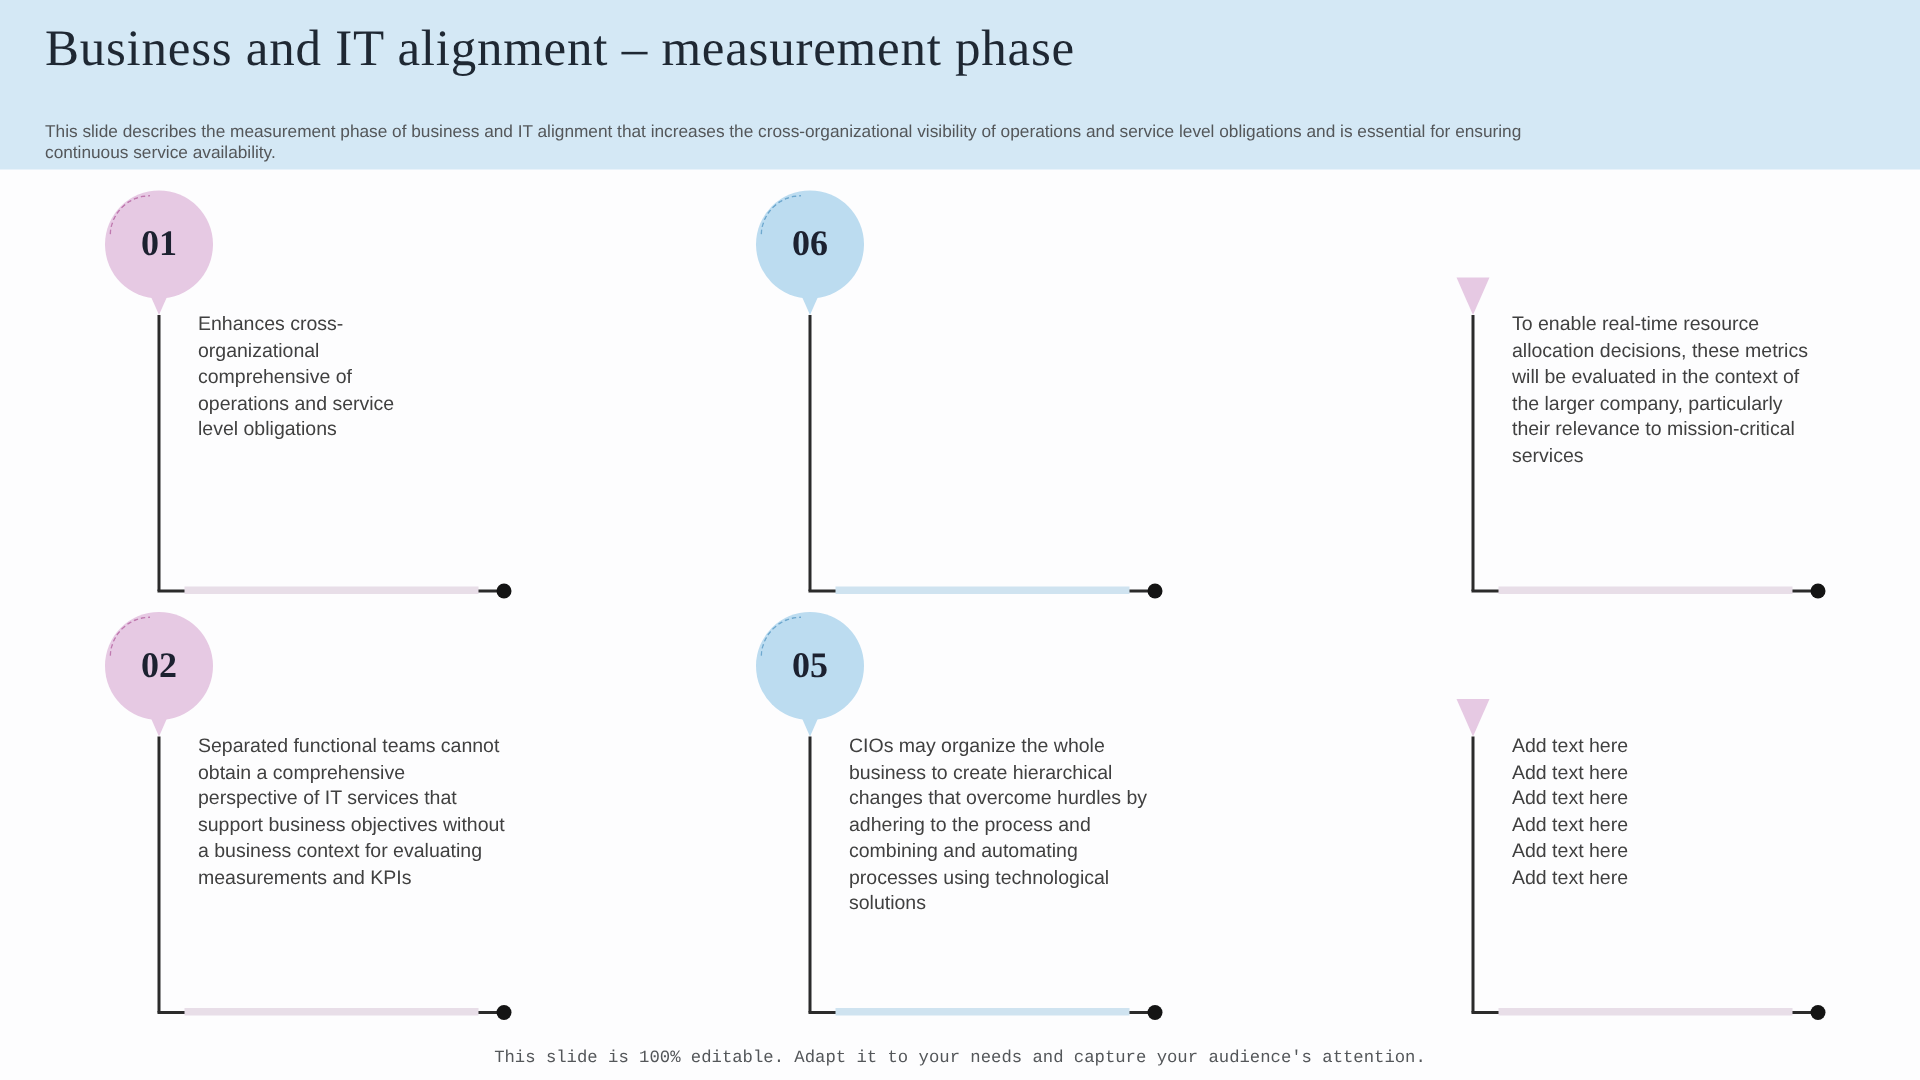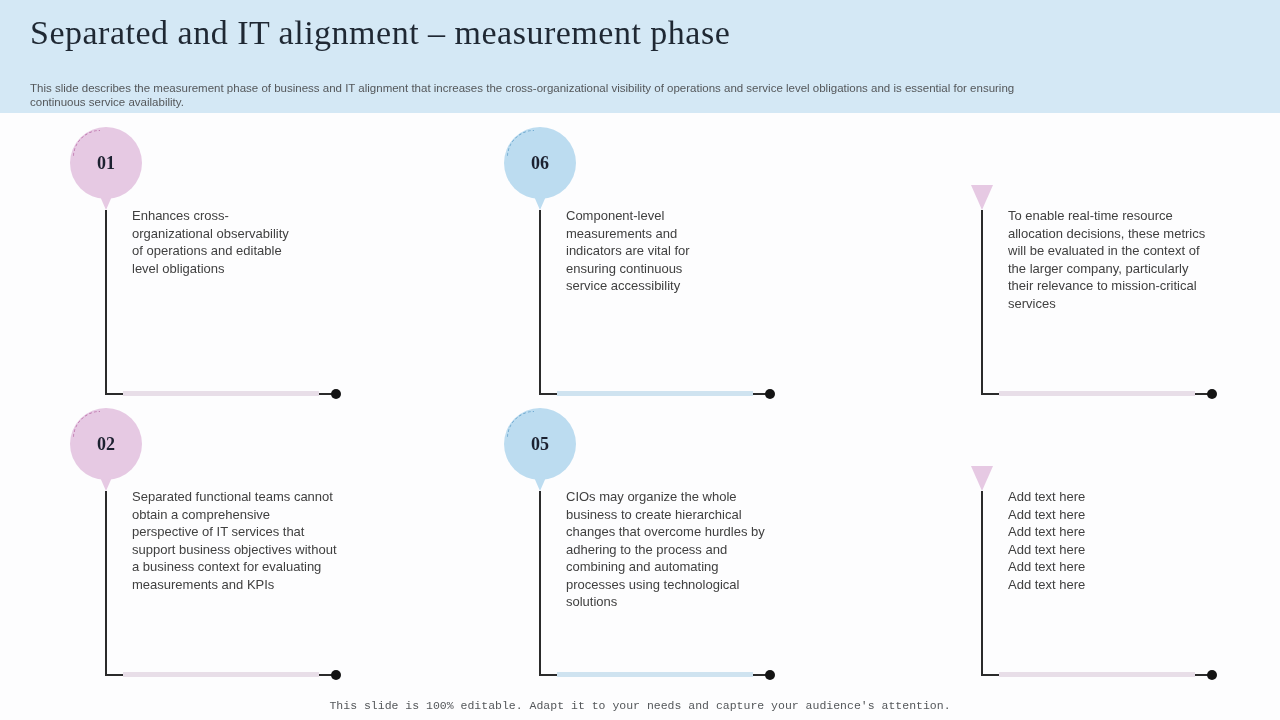--- a/index.html
+++ b/index.html
@@ -53,21 +53,21 @@
     position:absolute;left:3px;top:3px;width:52px;height:52px;
     border:1.6px dashed var(--dash);
     border-right-color:transparent;
     border-bottom-color:transparent;
     border-left-color:transparent;
     border-radius:50%;
     transform:rotate(-45deg);
   }
   .num{
     font-family:"Liberation Serif", serif;
-    font-weight:700;font-size:18px;
+    font-weight:700;font-size:24px;
     color:var(--number-color,#1c2130);
     position:relative;z-index:2;text-align:center;
   }
   .vline{
     position:absolute;left:35px;top:83px;width:1.6px;height:184px;
     background:var(--line,#2b2b2b);
   }
   .hline{
     position:absolute;left:35px;top:266px;width:231px;height:1.6px;
     background:var(--line,#2b2b2b);
@@ -98,48 +98,47 @@
     color:var(--subtitle-color,#54575a);
     font-family:Liberation Mono, monospace;
   }
 </style>
 </head>
 <body>
 
 <div class="slide">
 
   <div class="header">
-    <div class="title">Separated and IT alignment – measurement phase</div>
+    <div class="title">Business and IT alignment – measurement phase</div>
     <div class="subtitle">This slide describes the measurement phase of business and IT alignment that increases the cross-organizational visibility of operations and service level obligations and is essential for ensuring continuous service availability.</div>
   </div>
 
   <div class="item r1 c1" style="--fill: #e6c9e3; --dash: #c07ab0; --band: #e8dee8;">
     <div class="tail"></div>
     <div class="balloon">
       <div class="arc"></div>
       <span class="num">01</span>
     </div>
     <div class="vline"></div>
     <div class="hline"></div>
     <div class="band"></div>
     <div class="enddot"></div>
-    <div class="desc w-narrow">Enhances cross-organizational observability of operations and editable level obligations</div>
+    <div class="desc w-narrow">Enhances cross-organizational comprehensive of operations and service level obligations</div>
   </div>
 
   <div class="item r1 c2" style="--fill: #bcdcf0; --dash: #6fa9cf; --band: #cfe3f0;">
     <div class="tail"></div>
     <div class="balloon">
       <div class="arc"></div>
       <span class="num">06</span>
     </div>
     <div class="vline"></div>
     <div class="hline"></div>
     <div class="band"></div>
     <div class="enddot"></div>
-    <div class="desc w-narrow">Component-level measurements and indicators are vital for ensuring continuous service accessibility</div>
   </div>
 
   <div class="item r1 c3" style="--fill: #e6c9e3; --dash: #c07ab0; --band: #e8dee8;">
     <div class="tail"></div>
     <div class="vline"></div>
     <div class="hline"></div>
     <div class="band"></div>
     <div class="enddot"></div>
     <div class="desc w-wide">To enable real-time resource allocation decisions, these metrics will be evaluated in the context of the larger company, particularly their relevance to mission-critical services</div>
   </div>

